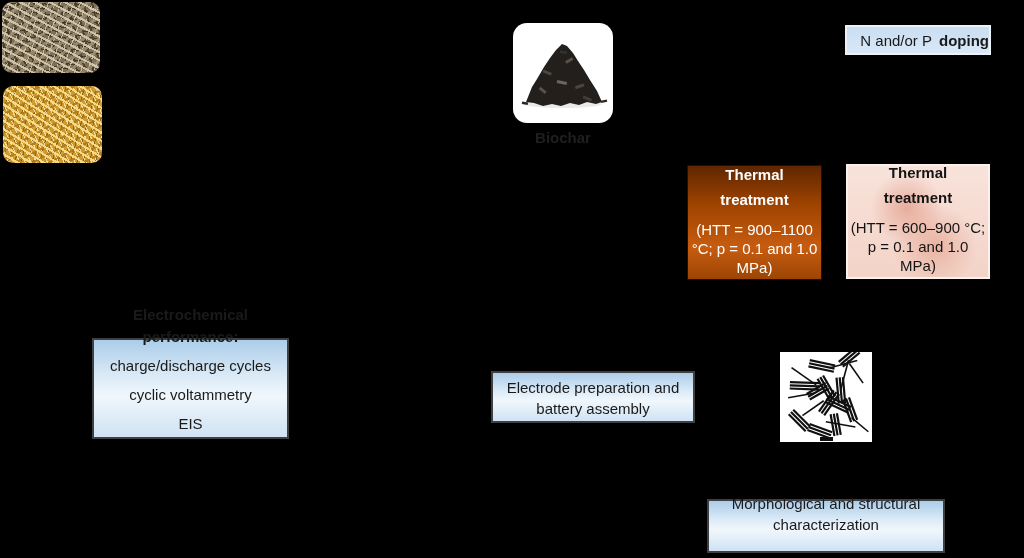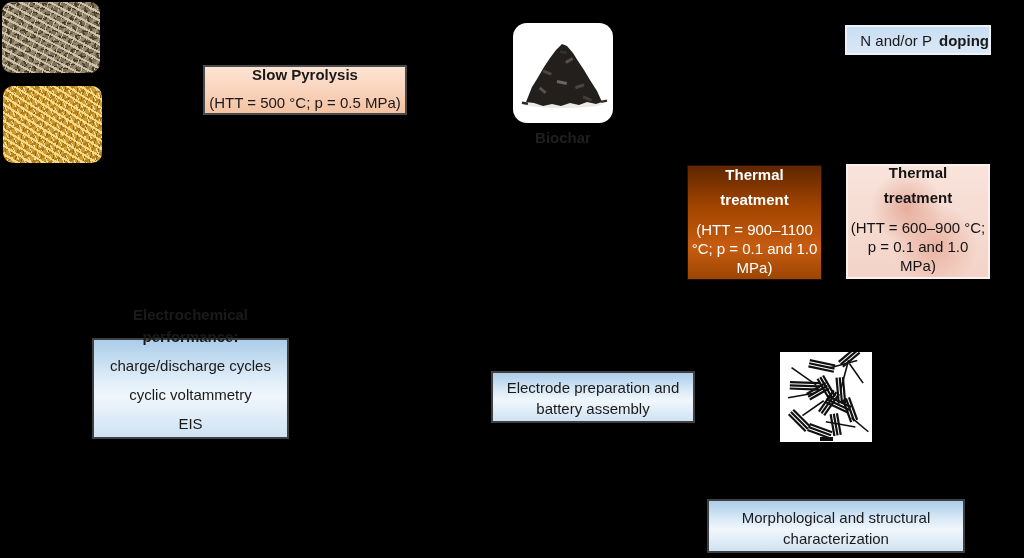--- a/index.html
+++ b/index.html
@@ -59,24 +59,20 @@
   .whitecard{background:#ffffff;}
 </style>
 </head>
 <body>
 
 <div id="canvas">
 
   <div class="abs photo biomass-top" style="left:2px;top:2px;width:98px;height:71px;"></div>
   <div class="abs photo biomass-bottom" style="left:3px;top:86px;width:99px;height:77px;"></div>
 
-  <div class="abs box peach" style="left:203px;top:65px;width:204px;height:50px;">
-    <span class="t1">Slow Pyrolysis</span>
-    <span class="t2">(HTT = 500 °C; p = 0.5 MPa)</span>
-  </div>
 
   <div class="abs whitecard" style="left:513px;top:23px;width:100px;height:100px;border-radius:14px;">
     <svg width="100" height="100" viewBox="0 0 100 100">
       <ellipse cx="50" cy="81" rx="39" ry="4" fill="#eceae7"></ellipse>
       <path fill="#221f1c" d="M13 79 L19 64 L24 56 L31 44 L37 35 L43 27 L49 21 L54 23 L60 30 L65 38 L71 47 L77 57 L84 68 L89 79 L83 81 L74 79 L66 82 L57 80 L48 83 L39 81 L30 83 L21 80 Z"></path>
       <rect x="30" y="48" width="9" height="3" fill="#4d453f" transform="rotate(24 34 49)"></rect>
       <rect x="52" y="36" width="8" height="3" fill="#5a5149" transform="rotate(-30 56 37)"></rect>
       <rect x="44" y="58" width="10" height="3" fill="#6e655c" transform="rotate(12 49 59)"></rect>
       <rect x="62" y="62" width="9" height="3" fill="#4d453f" transform="rotate(-18 66 63)"></rect>
       <rect x="26" y="66" width="8" height="3" fill="#5a5149" transform="rotate(40 30 67)"></rect>
@@ -199,17 +195,17 @@
             <rect width="30" height="1.6"></rect>
           </g>
         <g transform="translate(72 64) rotate(40)">
             <rect width="22" height="1.6"></rect>
           </g>
         <rect x="40" y="84" width="13" height="4"></rect>
       </g>
     </svg>
   </div>
 
-  <div class="abs box blue" style="left:707px;top:499px;width:258px;height:54px;padding:2px 4px;">
+  <div class="abs box blue" style="left:707px;top:499px;width:238px;height:54px;padding:16px 4px;">
     <span class="t2">Morphological and structural characterization</span>
   </div>
 
 </div>
 
 </body></html>

